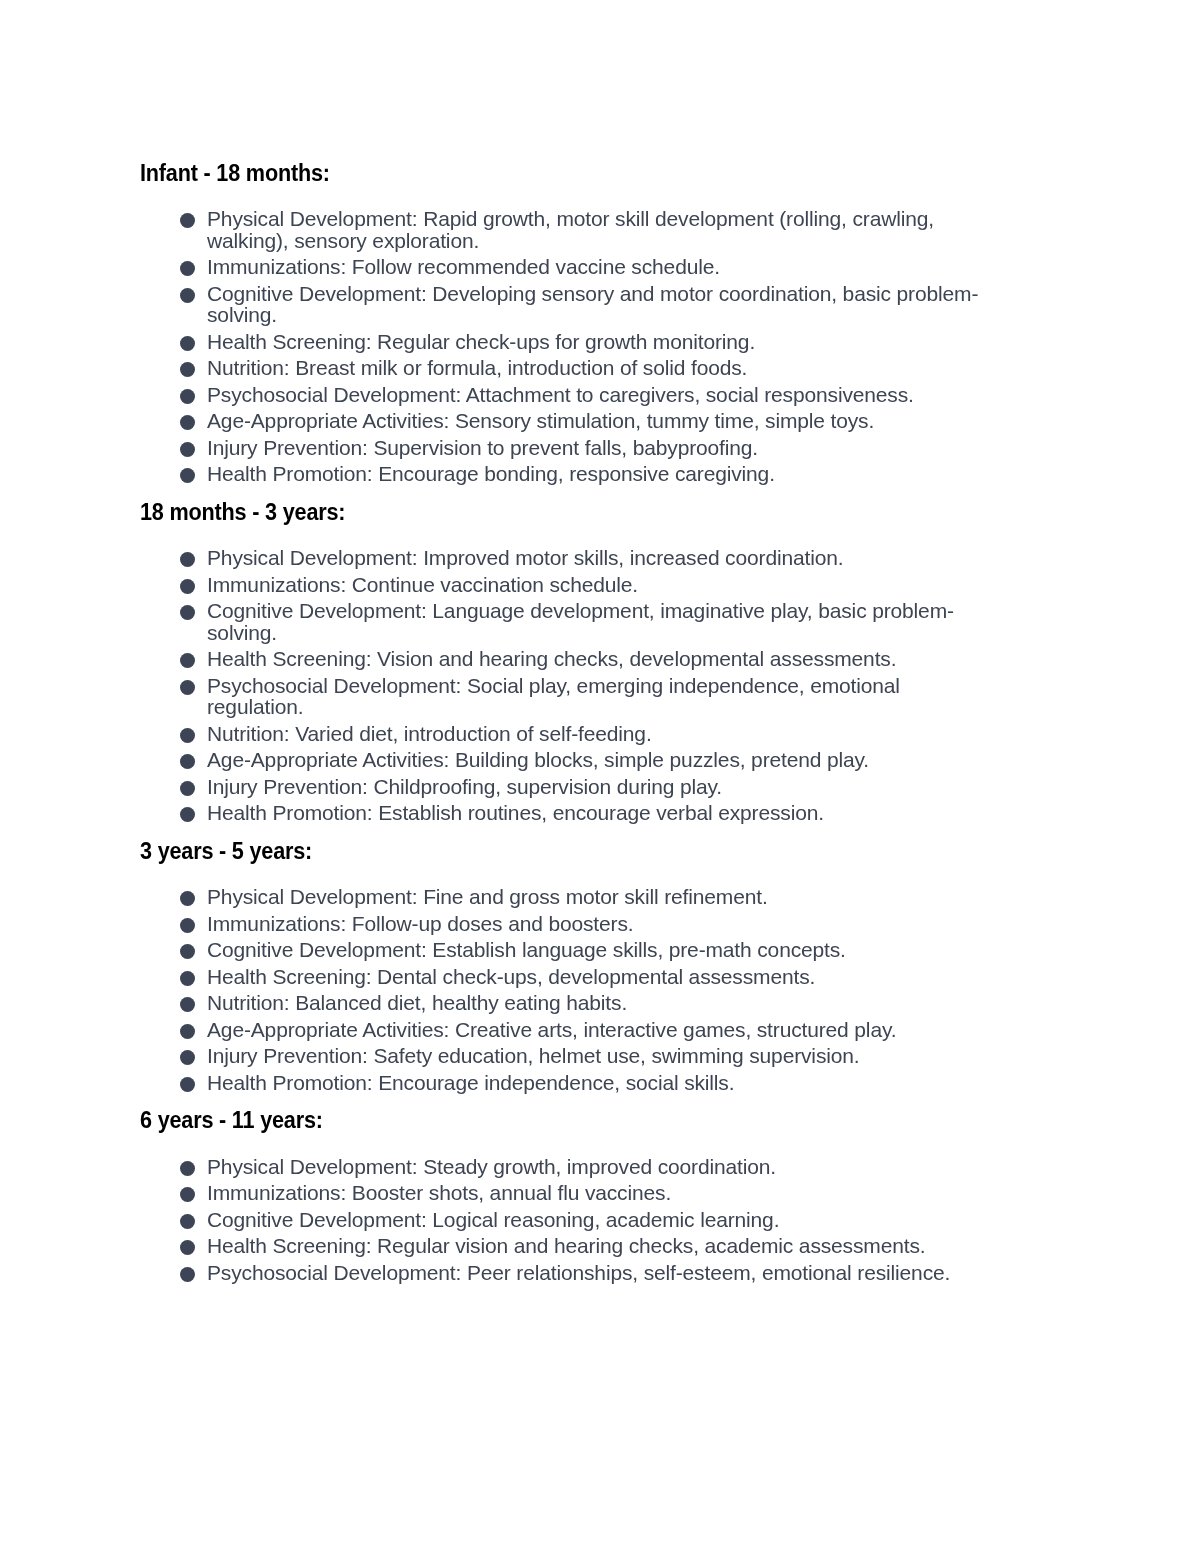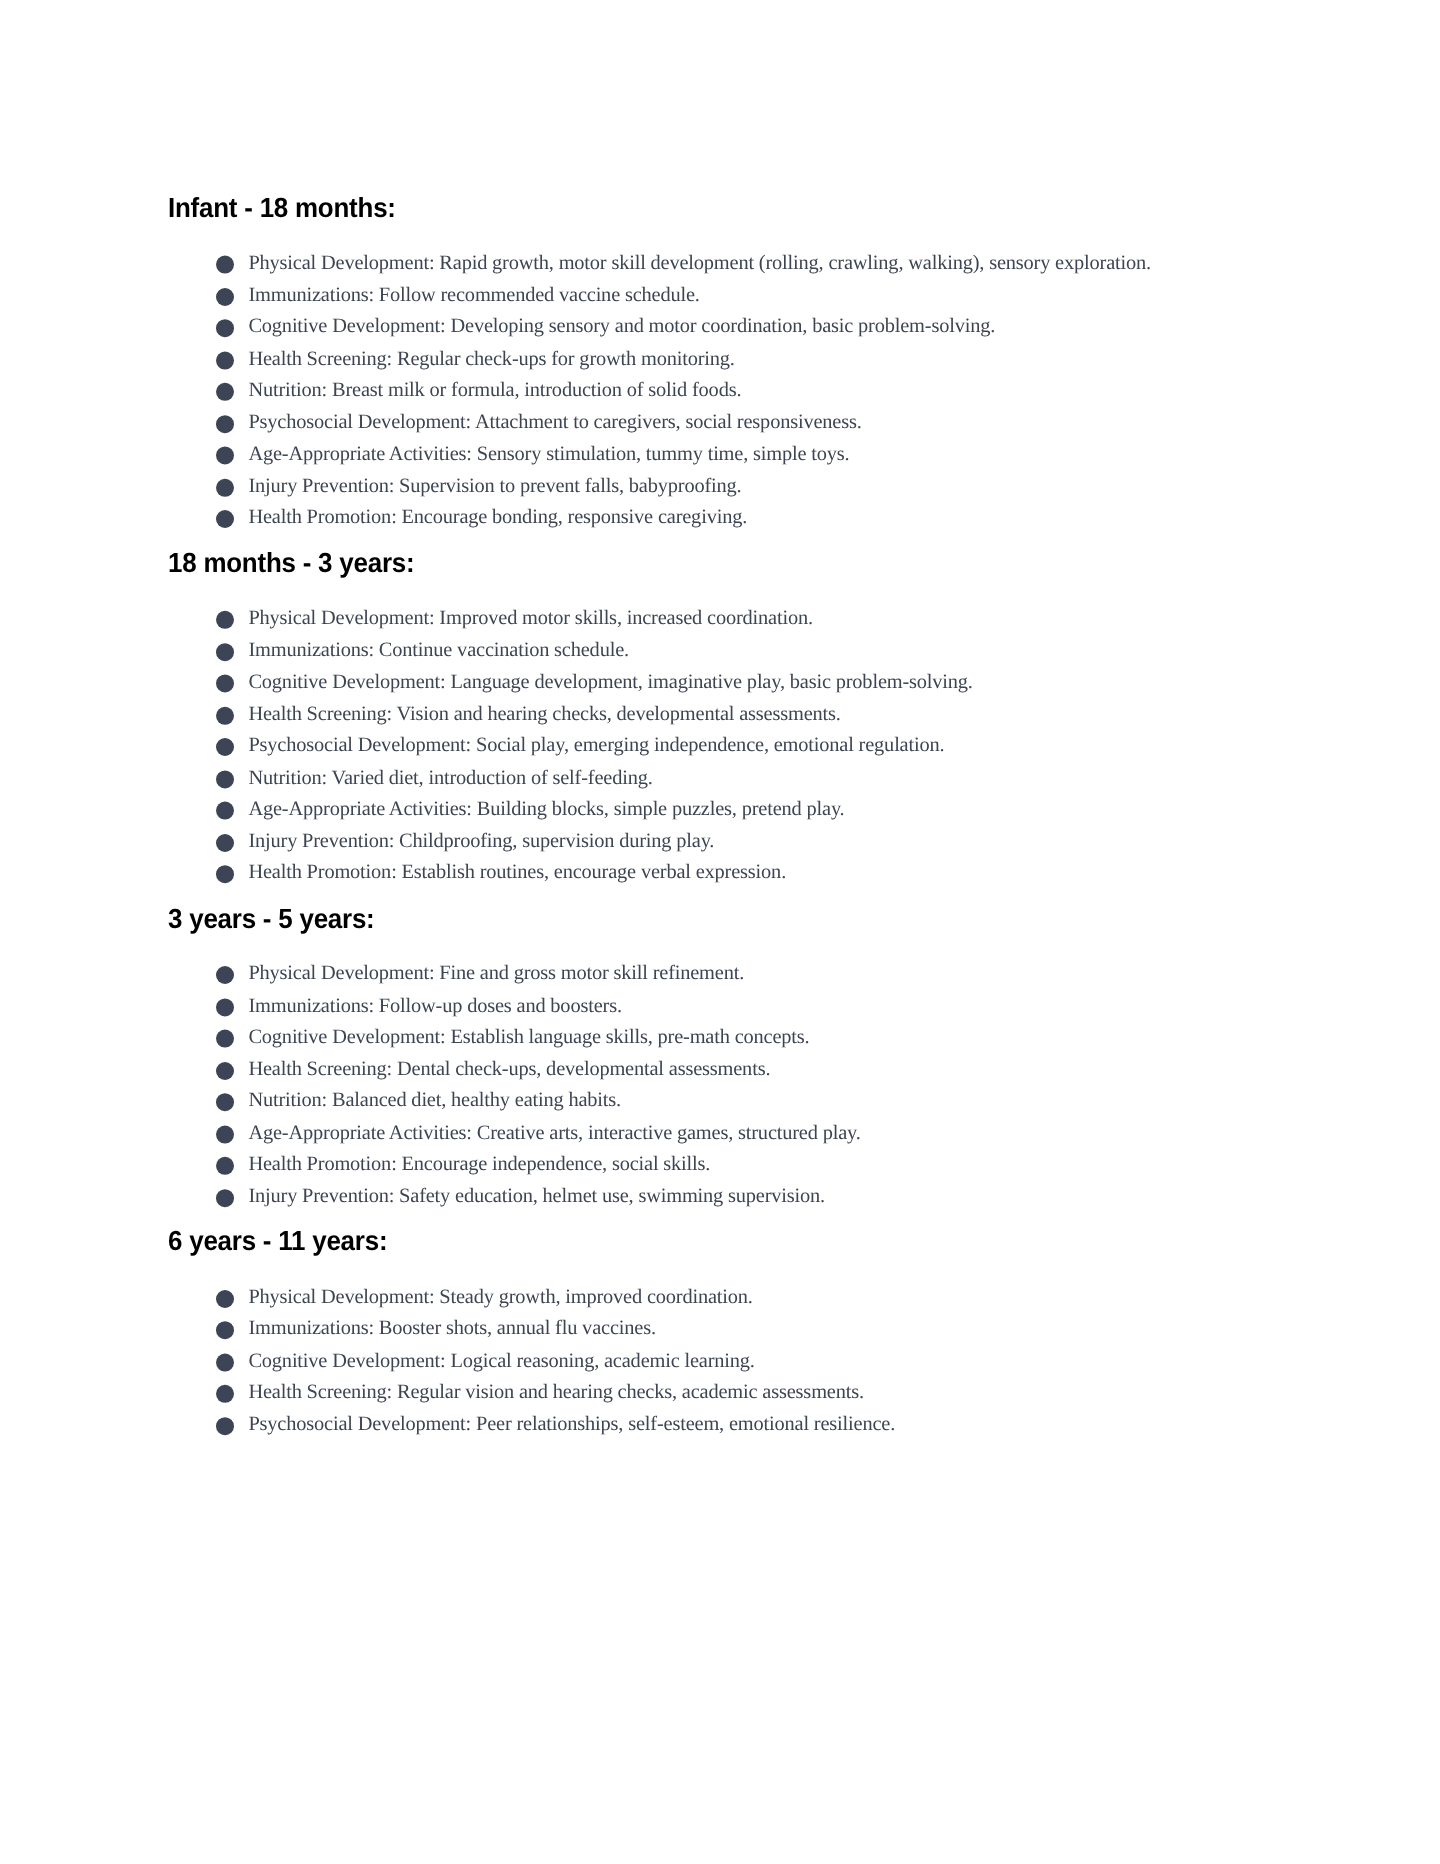--- a/index.html
+++ b/index.html
@@ -46,25 +46,24 @@
   }
   ul.bullet-list {
     list-style: none;
     margin: 0;
     padding: 0;
   }
   ul.bullet-list li {
     position: relative;
     padding-left: 67px;
     margin: 0 0 5px 0;
-    font-size: 17px;
+    font-size: 21px;
     line-height: 21.5px;
     color: #3d4452;
     letter-spacing: -0.15px;
-    font-family: Liberation Serif, serif;
   }
   ul.bullet-list li:last-child {
     margin-bottom: 0;
   }
   ul.bullet-list li .bullet-dot {
     position: absolute;
     left: 40px;
     top: 5px;
     width: 15px;
     height: 15px;
@@ -188,25 +187,25 @@
         <li>
           <span class="bullet-dot"></span>
           <span class="bullet-text">Nutrition: Balanced diet, healthy eating habits.</span>
         </li>
         <li>
           <span class="bullet-dot"></span>
           <span class="bullet-text">Age-Appropriate Activities: Creative arts, interactive games, structured play.</span>
         </li>
         <li>
           <span class="bullet-dot"></span>
+          <span class="bullet-text">Injury Prevention: Safety education, helmet use, swimming supervision.</span>
+        </li>
+        <li>
+          <span class="bullet-dot"></span>
           <span class="bullet-text">Health Promotion: Encourage independence, social skills.</span>
-        </li>
-        <li>
-          <span class="bullet-dot"></span>
-          <span class="bullet-text">Injury Prevention: Safety education, helmet use, swimming supervision.</span>
         </li>
       </ul>
     </div>
 
     <div class="section">
       <h2 class="section-heading">6 years - 11 years:</h2>
       <ul class="bullet-list">
         <li>
           <span class="bullet-dot"></span>
           <span class="bullet-text">Physical Development: Steady growth, improved coordination.</span>

